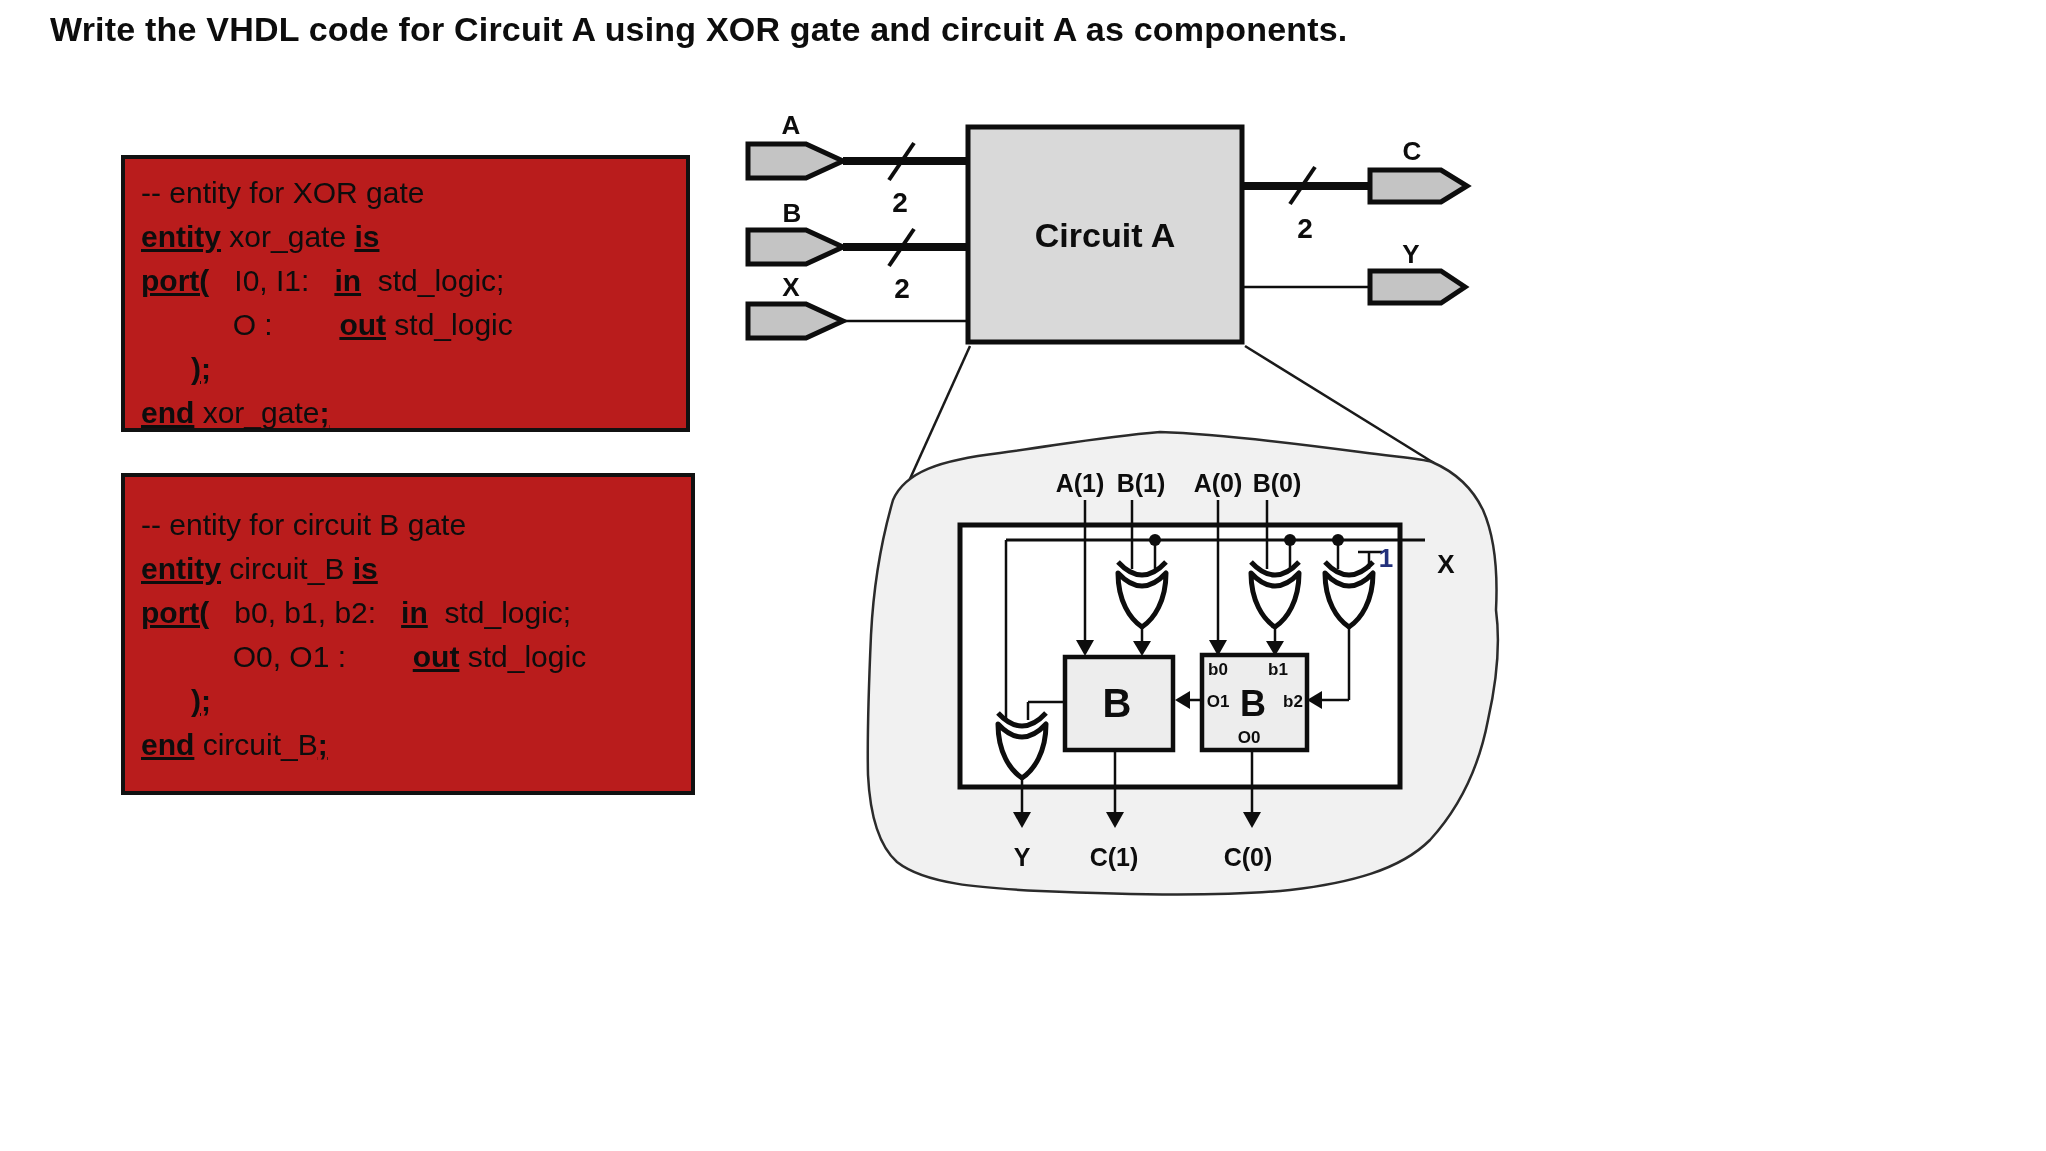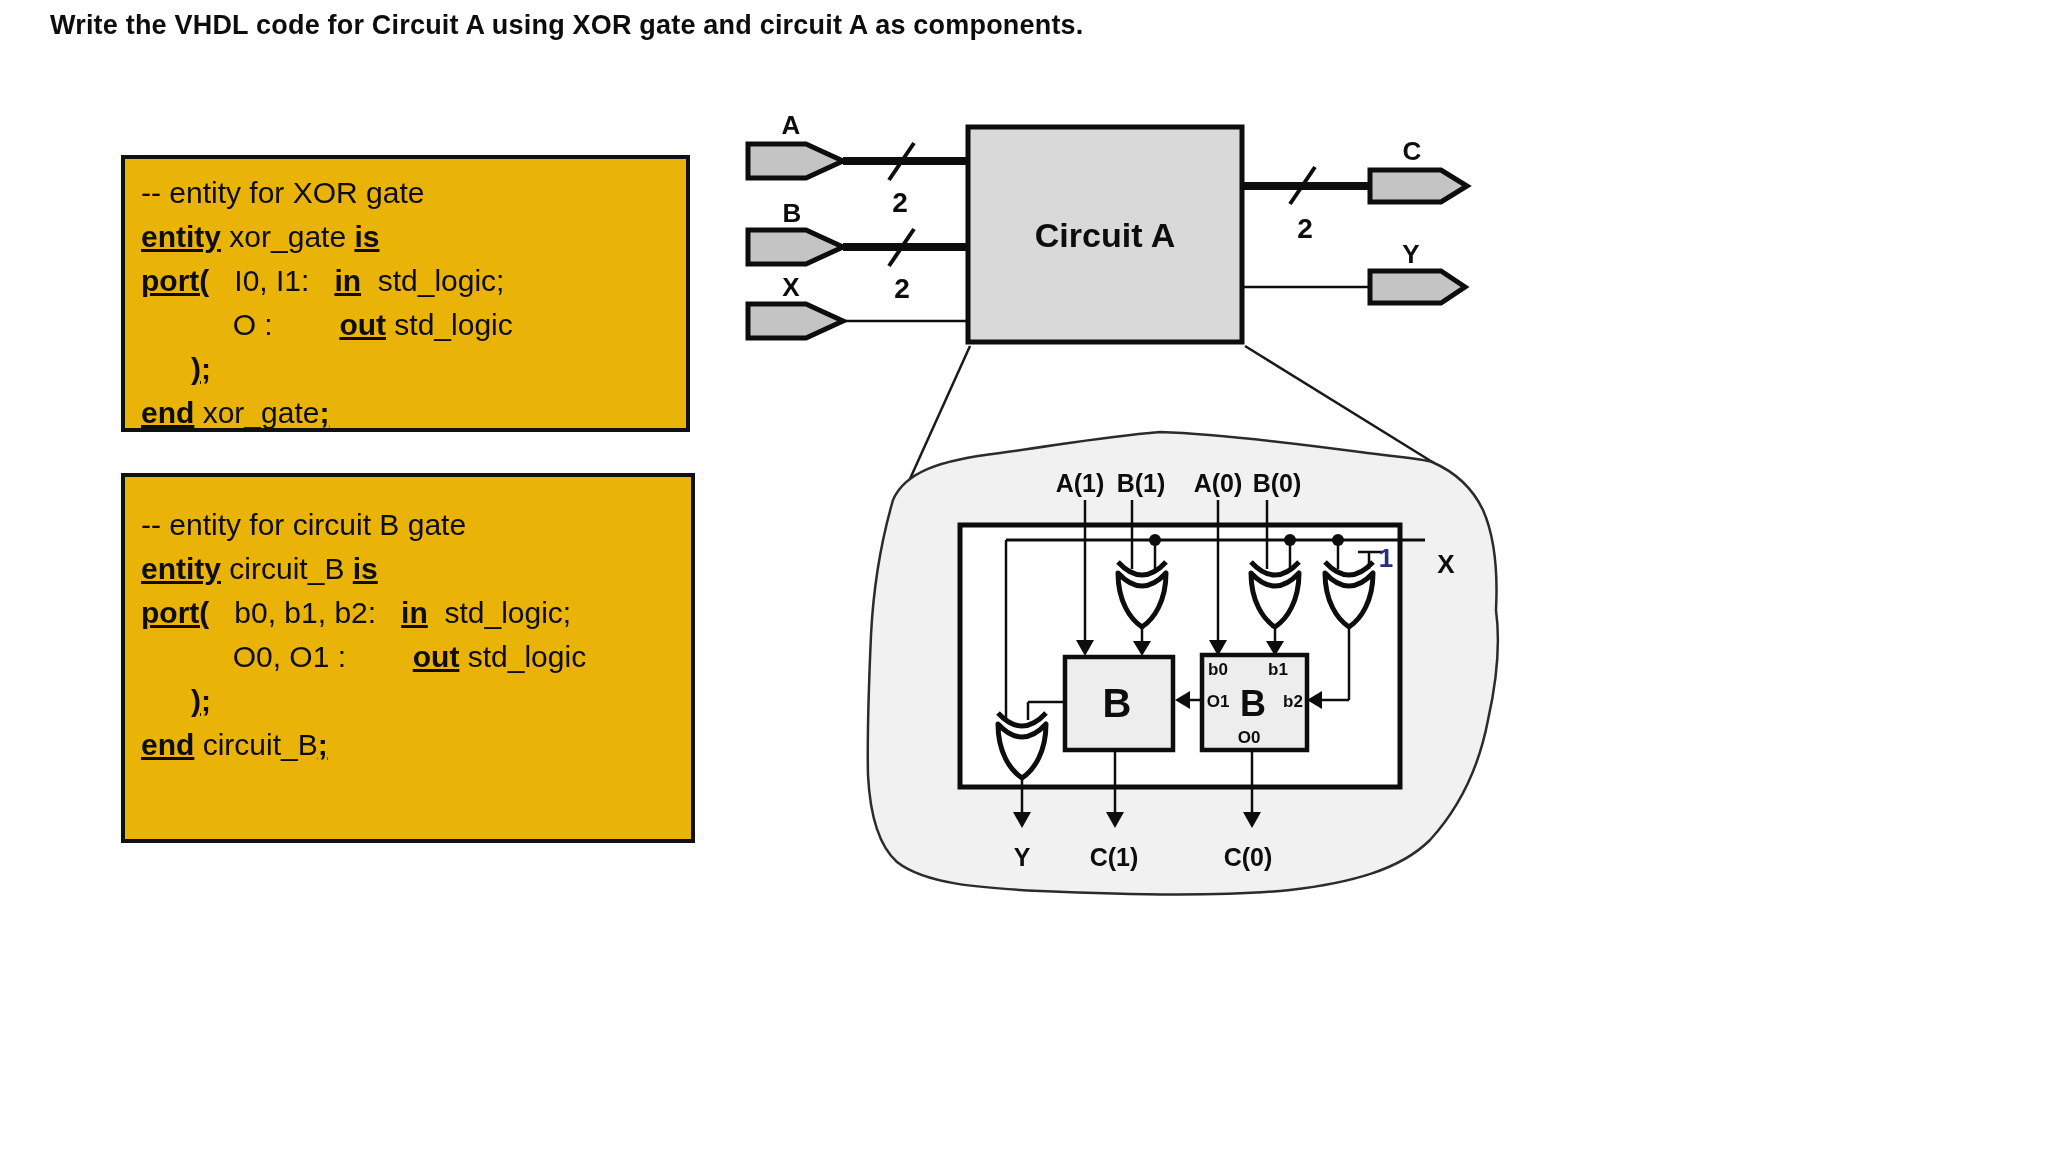--- a/index.html
+++ b/index.html
@@ -1,25 +1,25 @@
 <!DOCTYPE html>
 <html><head>
 <meta charset="utf-8">
 <style>
   html,body{margin:0;padding:0;background:#ffffff;}
   body{width:2046px;height:1151px;position:relative;overflow:hidden;
        font-family:"Liberation Sans",sans-serif;color:#0d0d0d;}
-  .page-title{position:absolute;left:50px;top:10px;font-size:27px;font-weight:bold;
+  .page-title{position:absolute;left:50px;top:10px;font-size:34px;font-weight:bold;
        white-space:pre;letter-spacing:0.2px;}
-  .code-box{position:absolute;background:#eab308;border:4px solid #111;
+  .code-box{position:absolute;background:#b91c1c;border:4px solid #111;
        box-sizing:border-box;font-size:30px;line-height:44px;white-space:pre;}
   .code-box .cl{padding-left:16px;}
   .code-box .kw{font-weight:bold;text-decoration:underline;}
   #box-xor{left:121px;top:155px;width:569px;height:277px;padding-top:12px;}
-  #box-cb{left:121px;top:473px;width:574px;height:370px;padding-top:26px;}
+  #box-cb{left:121px;top:473px;width:574px;height:322px;padding-top:26px;}
   svg text{font-family:"Liberation Sans",sans-serif;font-weight:bold;fill:#0d0d0d;}
   .t26{font-size:26px;}
   .t28{font-size:28px;}
   .t34{font-size:34px;}
   .t25{font-size:25px;}
   .t17{font-size:17px;}
   .t40{font-size:40px;}
   .t36{font-size:36px;}
   .one{fill:#23317c;}
 </style>

